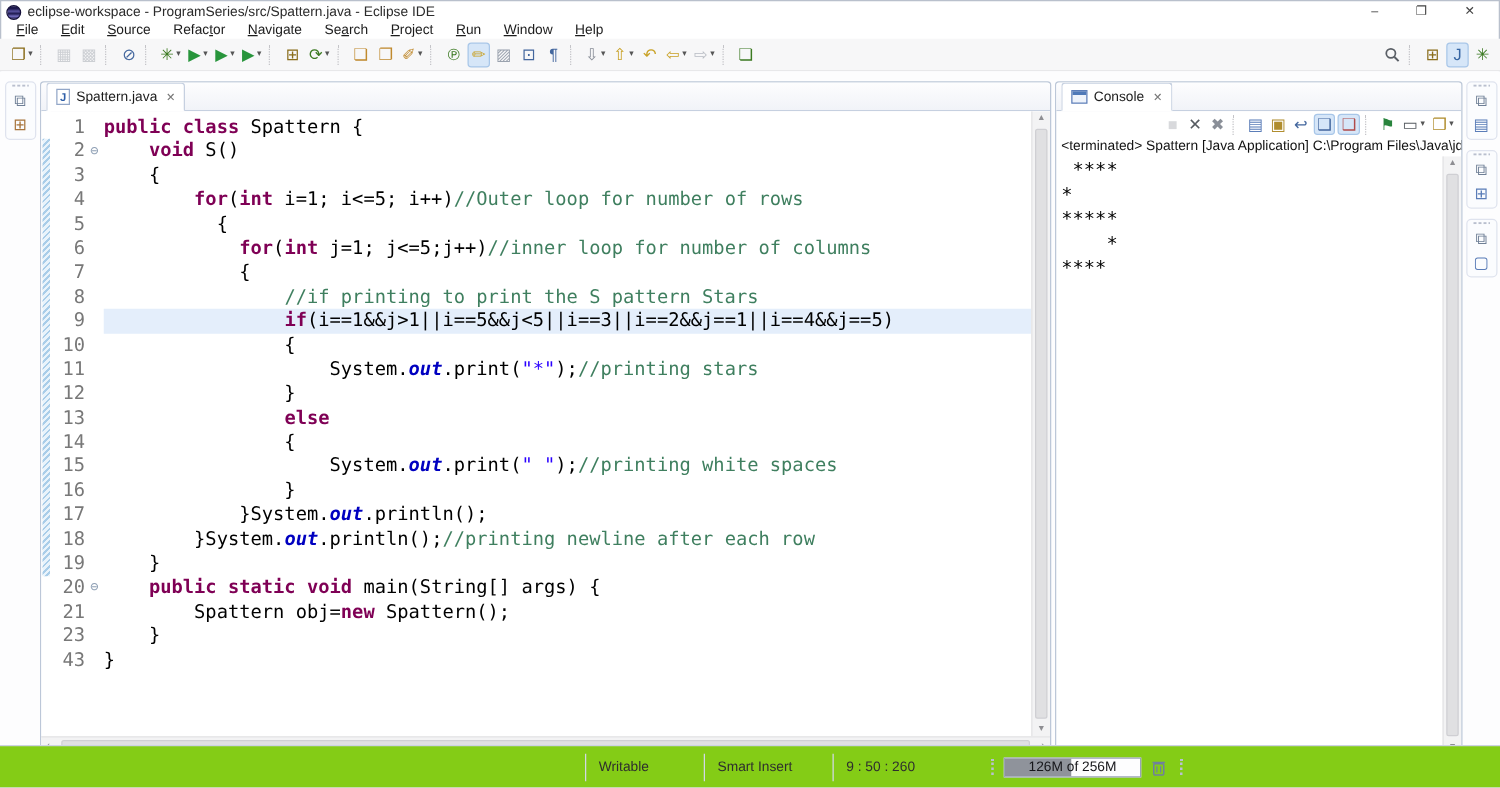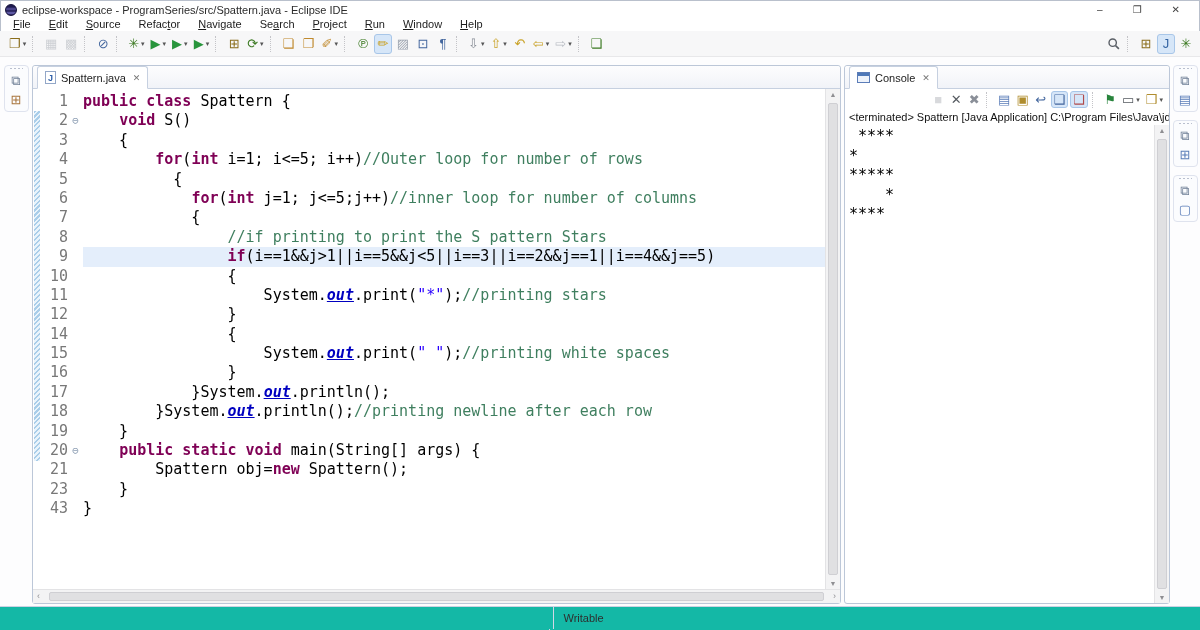--- a/index.html
+++ b/index.html
@@ -64,21 +64,21 @@
   .code-scroll { flex:1; padding-top:3px; overflow:hidden;
     font-family:"DejaVu Sans Mono", monospace; font-size:15px; line-height:19.4px; }
   .crow { display:flex; height:19.4px; white-space:pre; }
   .lnum { width:27px; flex:none; text-align:right; color:#787878; }
   .foldc { width:15px; flex:none; text-align:center; color:#8fa0b5; font-size:11px; line-height:19.4px; }
   .ctext { flex:1; }
   .crow.current .ctext { background:var(--c-line_highlight,#e4eefb); }
   .t-kw  { color:var(--c-keyword,#7f0055); font-weight:bold; }
   .t-com { color:var(--c-comment,#3f7f5f); }
   .t-str { color:var(--c-string,#2a00ff); }
-  .t-fld { color:var(--c-field,#0000c0); font-weight:bold; font-style:italic;text-decoration:underline; }
+  .t-fld { color:var(--c-field,#0000c0); font-weight:bold; font-style:italic; }
   .t-pl  { color:#000; }
   
   .vscroll { width:15px; flex:none; background:#f3f3f4; border-left:1px solid #e3e3e5;
     position:relative; color:#8e8e92; font-size:7px; text-align:center; }
   .vscroll .arr-up { position:absolute; top:2px; left:0; right:0; }
   .vscroll .arr-dn { position:absolute; bottom:2px; left:0; right:0; }
   .vscroll .thumb { position:absolute; top:14px; bottom:14px; left:2px; right:2px;
     background:#e0e0e2; border:1px solid #cfcfd3; border-radius:2px; }
   .hscroll { height:14px; flex:none; background:#f3f3f4; border-top:1px solid #e3e3e5;
     position:relative; color:#8e8e92; font-size:9px; }
@@ -88,22 +88,22 @@
     background:#e0e0e2; border:1px solid #cfcfd3; border-radius:2px; }
   
   .console-toolbar { height:21px; flex:none; display:flex; justify-content:flex-end; align-items:center; padding-right:3px; }
   .console-toolbar .tbi { height:17px; min-width:16px; font-size:11px; }
   .console-status { height:15px; flex:none; font-size:11px; line-height:14px; padding:0 4px;
     white-space:nowrap; overflow:hidden; color:#111; }
   .console-body { flex:1; display:flex; overflow:hidden; }
   .console-output { flex:1; padding:2px 0 0 4px; font-family:"DejaVu Sans Mono", monospace;
     font-size:15px; line-height:19.5px; white-space:pre; color:#000; }
   
-  .statusbar { position:absolute; left:0; right:0; bottom:0; height:24px; background:#14b8a6;
-    border-top:1px solid #cdd2e3; display:flex; align-items:center; font-size:11px; color:#2e2e2e;flex-direction:column; }
+  .statusbar { position:absolute; left:0; right:0; bottom:0; height:34px; background:#84cc16;
+    border-top:1px solid #cdd2e3; display:flex; align-items:center; font-size:11px; color:#2e2e2e; }
   .sb-spacer { width:468px; flex:none; }
   .sb-cell { height:22px; display:flex; align-items:center; padding-left:10px; border-left:1px solid #d2d7e6; flex:none; }
   .sb-handle { width:3px; height:13px; border-left:2px dotted #b9bfd4; margin:0 7px; flex:none; }
   .heap-gauge { position:relative; width:110px; height:16px; border:1px solid #9aa2b8; background:#fdfdfe; flex:none; }
   .heap-fill { position:absolute; left:0; top:0; bottom:0; background:#8f939b; }
   .heap-text { position:absolute; inset:0; text-align:center; line-height:15px; font-size:11px; color:#16161a; }
   .trash { margin:0 4px 0 8px; flex:none; display:flex; align-items:center; }
 </style>
 </head>
 <body>
@@ -277,20 +277,21 @@
           <div class="crow"><span class="lnum">3</span><span class="foldc"></span><span class="ctext"><span class="t-pl">    {</span></span></div>
           <div class="crow"><span class="lnum">4</span><span class="foldc"></span><span class="ctext"><span class="t-pl">        </span><span class="t-kw">for</span><span class="t-pl">(</span><span class="t-kw">int</span><span class="t-pl"> i=1; i&lt;=5; i++)</span><span class="t-com">//Outer loop for number of rows</span></span></div>
           <div class="crow"><span class="lnum">5</span><span class="foldc"></span><span class="ctext"><span class="t-pl">          {</span></span></div>
           <div class="crow"><span class="lnum">6</span><span class="foldc"></span><span class="ctext"><span class="t-pl">            </span><span class="t-kw">for</span><span class="t-pl">(</span><span class="t-kw">int</span><span class="t-pl"> j=1; j&lt;=5;j++)</span><span class="t-com">//inner loop for number of columns</span></span></div>
           <div class="crow"><span class="lnum">7</span><span class="foldc"></span><span class="ctext"><span class="t-pl">            {</span></span></div>
           <div class="crow"><span class="lnum">8</span><span class="foldc"></span><span class="ctext"><span class="t-pl">                </span><span class="t-com">//if printing to print the S pattern Stars</span></span></div>
           <div class="crow current"><span class="lnum">9</span><span class="foldc"></span><span class="ctext"><span class="t-pl">                </span><span class="t-kw">if</span><span class="t-pl">(i==1&amp;&amp;j&gt;1||i==5&amp;&amp;j&lt;5||i==3||i==2&amp;&amp;j==1||i==4&amp;&amp;j==5)</span></span></div>
           <div class="crow"><span class="lnum">10</span><span class="foldc"></span><span class="ctext"><span class="t-pl">                {</span></span></div>
           <div class="crow"><span class="lnum">11</span><span class="foldc"></span><span class="ctext"><span class="t-pl">                    System.</span><span class="t-fld">out</span><span class="t-pl">.print(</span><span class="t-str">"*"</span><span class="t-pl">);</span><span class="t-com">//printing stars</span></span></div>
           <div class="crow"><span class="lnum">12</span><span class="foldc"></span><span class="ctext"><span class="t-pl">                }</span></span></div>
+          <div class="crow"><span class="lnum">13</span><span class="foldc"></span><span class="ctext"><span class="t-pl">                </span><span class="t-kw">else</span></span></div>
           <div class="crow"><span class="lnum">14</span><span class="foldc"></span><span class="ctext"><span class="t-pl">                {</span></span></div>
           <div class="crow"><span class="lnum">15</span><span class="foldc"></span><span class="ctext"><span class="t-pl">                    System.</span><span class="t-fld">out</span><span class="t-pl">.print(</span><span class="t-str">" "</span><span class="t-pl">);</span><span class="t-com">//printing white spaces</span></span></div>
           <div class="crow"><span class="lnum">16</span><span class="foldc"></span><span class="ctext"><span class="t-pl">                }</span></span></div>
           <div class="crow"><span class="lnum">17</span><span class="foldc"></span><span class="ctext"><span class="t-pl">            }System.</span><span class="t-fld">out</span><span class="t-pl">.println();</span></span></div>
           <div class="crow"><span class="lnum">18</span><span class="foldc"></span><span class="ctext"><span class="t-pl">        }System.</span><span class="t-fld">out</span><span class="t-pl">.println();</span><span class="t-com">//printing newline after each row</span></span></div>
           <div class="crow"><span class="lnum">19</span><span class="foldc"></span><span class="ctext"><span class="t-pl">    }</span></span></div>
           <div class="crow"><span class="lnum">20</span><span class="foldc">⊖</span><span class="ctext"><span class="t-pl">    </span><span class="t-kw">public static void </span><span class="t-pl">main(String[] args) {</span></span></div>
           <div class="crow"><span class="lnum">21</span><span class="foldc"></span><span class="ctext"><span class="t-pl">        Spattern obj=</span><span class="t-kw">new</span><span class="t-pl"> Spattern();</span></span></div>
           <div class="crow"><span class="lnum">23</span><span class="foldc"></span><span class="ctext"><span class="t-pl">    }</span></span></div>
           <div class="crow"><span class="lnum">43</span><span class="foldc"></span><span class="ctext"><span class="t-pl">}</span></span></div>

